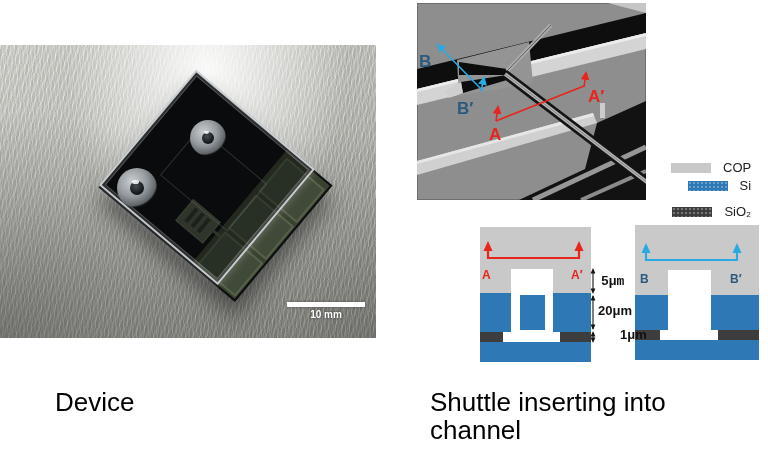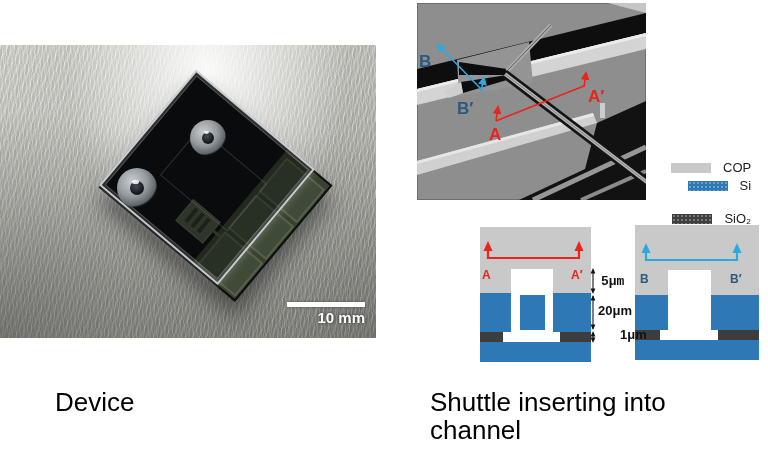--- a/index.html
+++ b/index.html
@@ -31,31 +31,31 @@
          box-shadow:inset 0 0 0 2px rgba(255,255,255,0.14), 0 0 10px rgba(255,255,255,0.28);}
   .glass::after{content:"";position:absolute;inset:2px;border:1px solid rgba(255,255,255,0.30);}
   .channel-outline{position:absolute;left:-38px;top:-34px;width:86px;height:60px;
          border:1px solid rgba(150,160,150,0.25);}
   .port{position:absolute;border-radius:50%;
         background:radial-gradient(circle at 38% 34%, #caced1 0%, #94999d 42%, #5e6468 66%, rgba(45,50,55,0.25) 71%, rgba(0,0,0,0) 74%);}
   .port-hole{position:absolute;left:32%;top:32%;width:36%;height:36%;border-radius:50%;
         background:radial-gradient(circle at 42% 36%, #454d54 0%, #14181c 65%);}
   .port-glint{position:absolute;left:38%;top:30%;width:16%;height:9%;border-radius:50%;background:rgba(255,255,255,0.85);}
   .scale-bar{position:absolute;left:287px;top:257px;width:78px;height:5px;background:#fff;box-shadow:0 0 3px rgba(0,0,0,0.4);}
-  .scale-label{position:absolute;left:287px;top:264px;width:78px;text-align:right;
-        color:#fff;font-weight:bold;font-size:15px;text-shadow:0 0 3px rgba(0,0,0,0.7);}
+  .scale-label{position:absolute;left:287px;top:264px;width:78px;text-align:center;
+        color:#fff;font-weight:bold;font-size:10px;text-shadow:0 0 3px rgba(0,0,0,0.7);}
   
   .caption{position:absolute;color:#000;font-weight:400;text-align:left;}
   .caption-left{left:55px;top:387px;width:300px;font-size:26px;}
   .caption-right{left:430px;top:388px;width:320px;font-size:26px;line-height:28px;}
   
   .schematic3d{position:absolute;left:417px;top:3px;}
   .legend{position:absolute;left:671px;top:161px;}
   .legend-row{position:relative;display:flex;align-items:center;height:13px;margin-bottom:5px;justify-content:flex-end;}
-  .legend-row.r2{margin-bottom:20px;}
+  .legend-row.r2{margin-bottom:13px;}
   .swatch{position:relative;width:40px;height:10px;margin-right:12px;}
   .swatch .dots{position:absolute;inset:0;
      background-image:radial-gradient(rgba(255,255,255,0.30) 0.8px, transparent 1px);
      background-size:4px 4px;}
   .legend-label{font-size:13px;color:#222;}
   .xsec{position:absolute;}
   .dim-label{position:absolute;font-size:13px;font-weight:700;color:#111;}
   svg text{font-family:"Liberation Sans","DejaVu Sans",sans-serif;}
 </style>
 </head>

